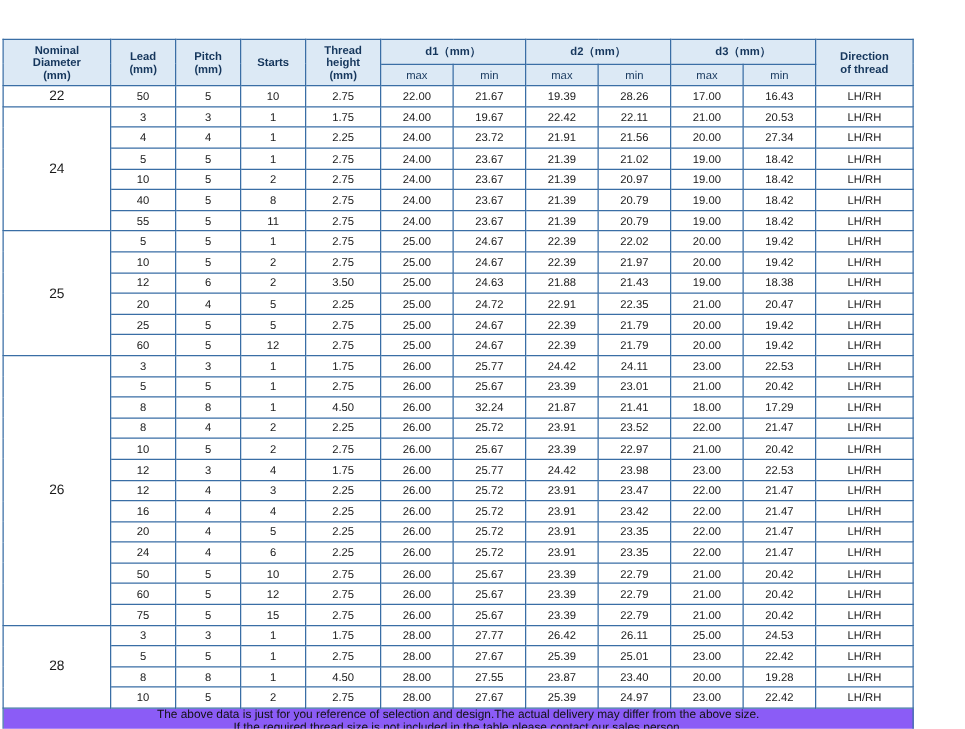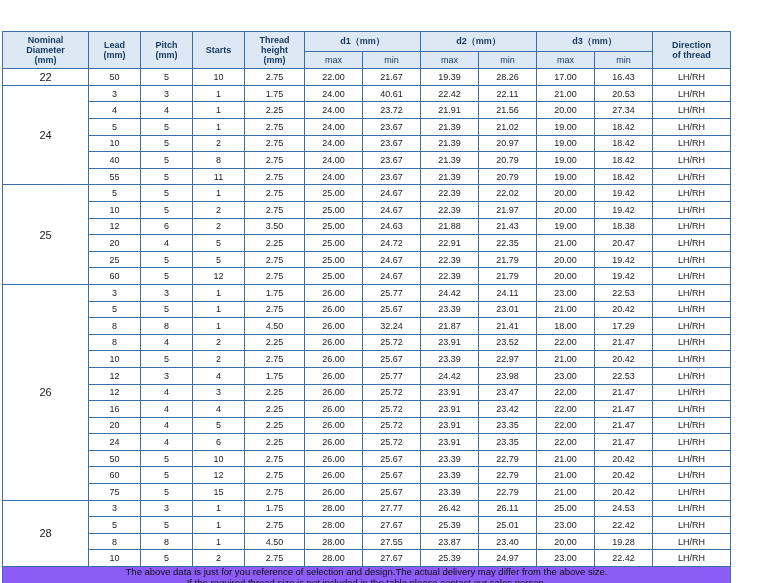--- a/index.html
+++ b/index.html
@@ -160,21 +160,21 @@
           <td>16.43</td>
           <td>LH/RH</td>
         </tr>
         <tr class="group-start">
           <td class="nom" rowspan="6">24</td>
           <td>3</td>
           <td>3</td>
           <td>1</td>
           <td>1.75</td>
           <td>24.00</td>
-          <td>40.61</td>
+          <td>19.67</td>
           <td>22.42</td>
           <td>22.11</td>
           <td>21.00</td>
           <td>20.53</td>
           <td>LH/RH</td>
         </tr>
         <tr>
           <td>4</td>
           <td>4</td>
           <td>1</td>

